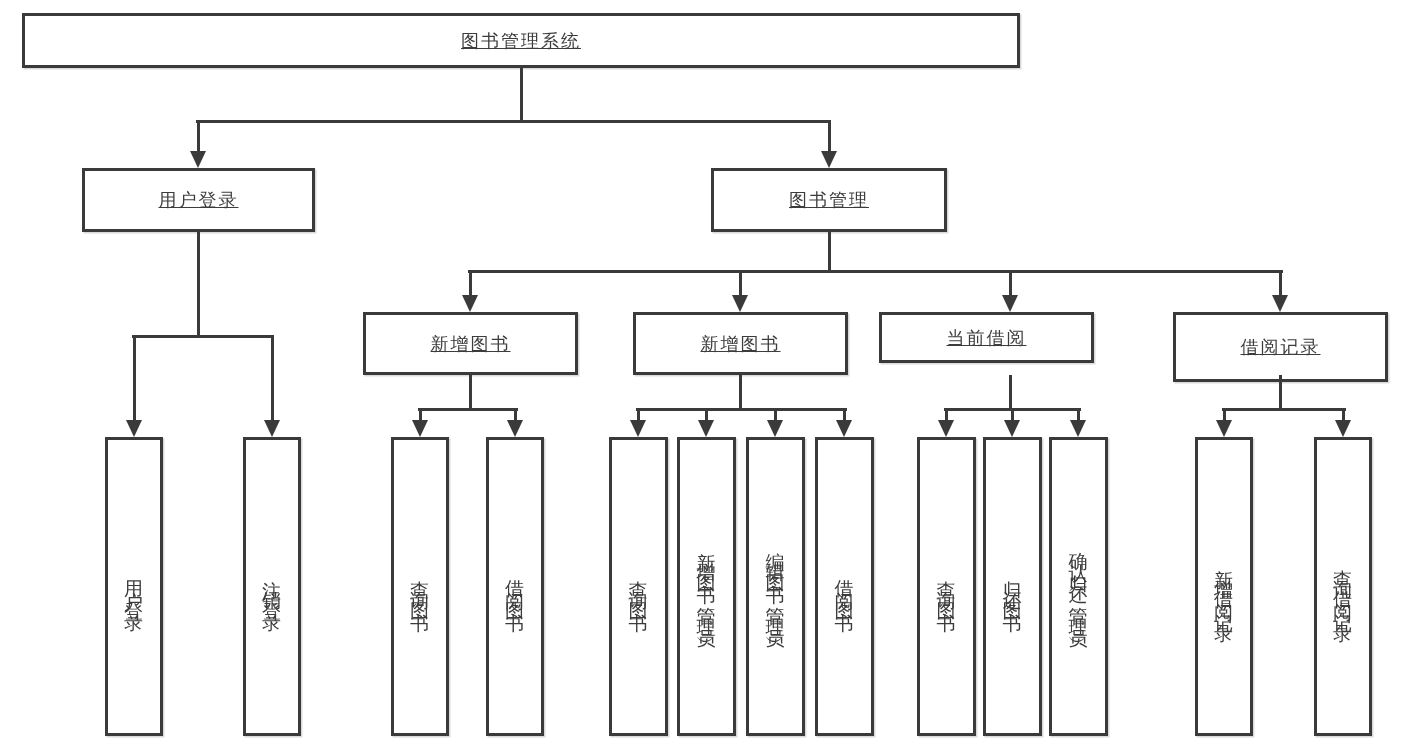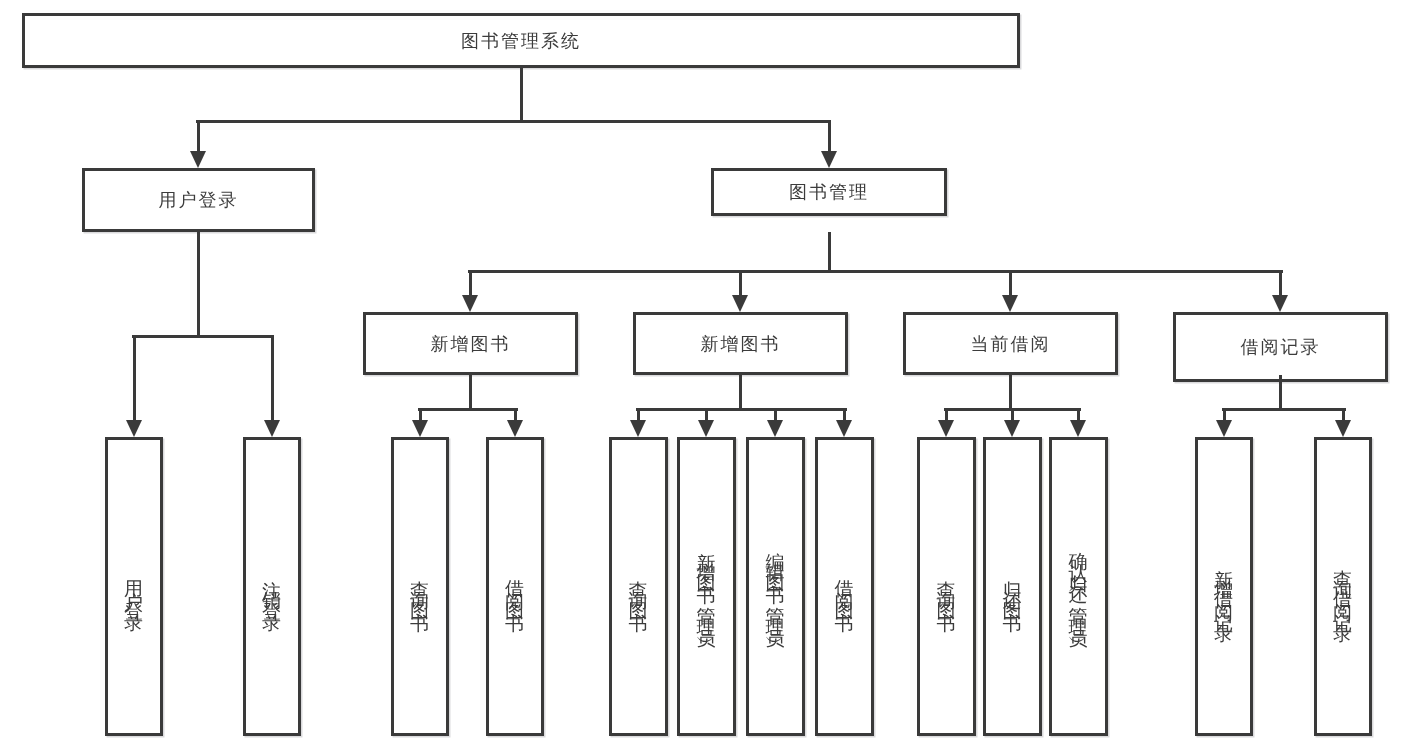--- a/index.html
+++ b/index.html
@@ -8,21 +8,21 @@
     font-family:"Liberation Sans","DejaVu Sans",sans-serif;
     overflow:hidden;
   }
   .node {
     position:absolute; box-sizing:border-box;
     border:3px solid #3a3a3a; background:#ffffff;
     display:flex; align-items:center; justify-content:center;
     color:#3c3c3c;
     box-shadow:1.5px 1.5px 0 rgba(150,150,155,0.35);
   }
-  .node.h span { font-size:18px; letter-spacing:2px; white-space:nowrap; }
+  .node.h span { font-size:18px; letter-spacing:2px; white-space:nowrap;text-decoration:underline; }
   .node.leaf span {
     writing-mode:vertical-rl; text-orientation:mixed;
     font-size:19px; letter-spacing:11px; line-height:1;
   }
   .vline { position:absolute; width:3px; background:#3a3a3a; }
   .hline { position:absolute; height:3px; background:#3a3a3a; }
   .arrow {
     position:absolute; width:0; height:0;
     border-left:8px solid transparent; border-right:8px solid transparent;
     border-top:17px solid #3a3a3a;
@@ -45,21 +45,21 @@
   <div class="vline" style="left:520px;top:68px;height:54px"></div>
   <div class="hline" style="left:196px;top:120px;width:635px"></div>
   <div class="vline" style="left:197px;top:120px;height:33px"></div>
   <div class="arrow" style="left:190px;top:151px"></div>
   <div class="vline" style="left:828px;top:120px;height:33px"></div>
   <div class="arrow" style="left:821px;top:151px"></div>
 
   <div class="node h" style="left:82px;top:168px;width:233px;height:64px">
     <span>用户登录</span>
   </div>
-  <div class="node h" style="left:711px;top:168px;width:236px;height:48px">
+  <div class="node h" style="left:711px;top:168px;width:236px;height:64px">
     <span>图书管理</span>
   </div>
 
   <div class="vline" style="left:197px;top:232px;height:106px"></div>
   <div class="hline" style="left:132px;top:335px;width:142px"></div>
   <div class="vline" style="left:133px;top:335px;height:87px"></div>
   <div class="arrow" style="left:126px;top:420px"></div>
   <div class="vline" style="left:271px;top:335px;height:87px"></div>
   <div class="arrow" style="left:264px;top:420px"></div>
 
@@ -73,21 +73,21 @@
   <div class="arrow" style="left:1002px;top:295px"></div>
   <div class="vline" style="left:1279px;top:270px;height:27px"></div>
   <div class="arrow" style="left:1272px;top:295px"></div>
 
   <div class="node h" style="left:363px;top:312px;width:215px;height:63px">
     <span>新增图书</span>
   </div>
   <div class="node h" style="left:633px;top:312px;width:215px;height:63px">
     <span>新增图书</span>
   </div>
-  <div class="node h" style="left:903px;top:312px;width:215px;height:63px">
+  <div class="node h" style="left:879px;top:312px;width:215px;height:51px">
     <span>当前借阅</span>
   </div>
   <div class="node h" style="left:1173px;top:312px;width:215px;height:70px">
     <span>借阅记录</span>
   </div>
 
   <div class="vline" style="left:469px;top:375px;height:36px"></div>
   <div class="hline" style="left:418px;top:408px;width:100px"></div>
   <div class="vline" style="left:419px;top:408px;height:15px"></div>
   <div class="arrow" style="left:412px;top:420px"></div>

